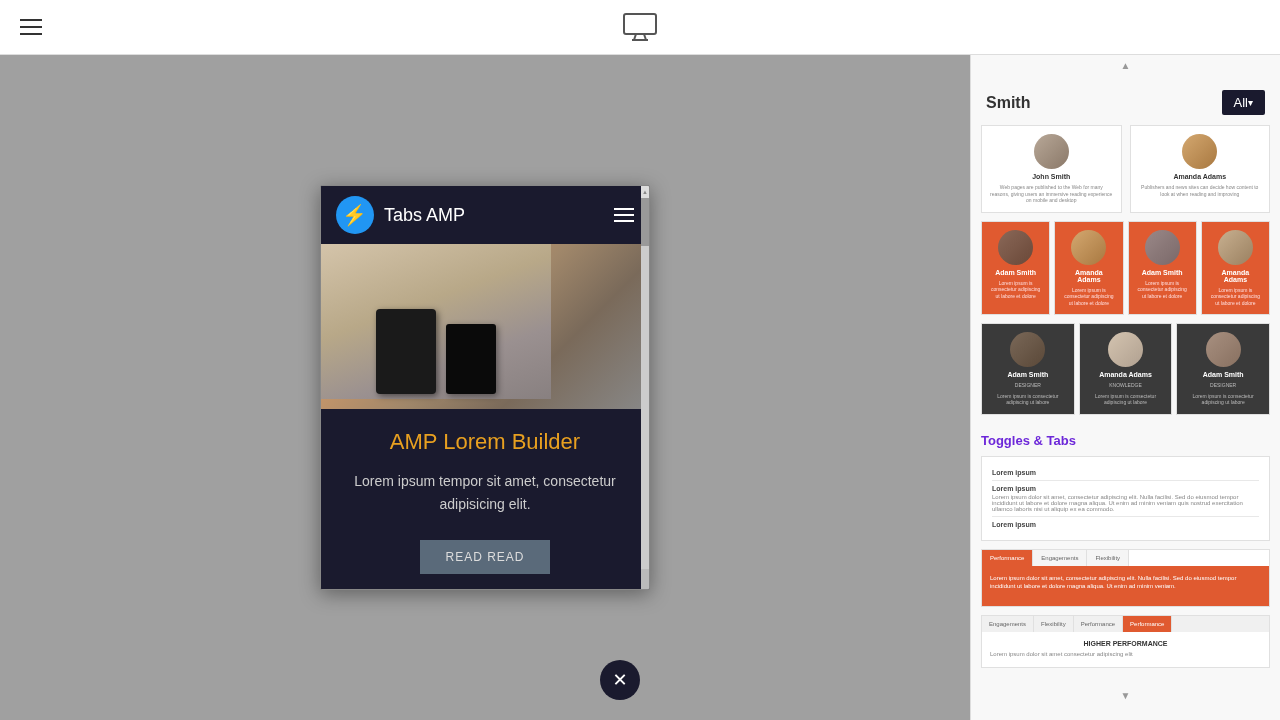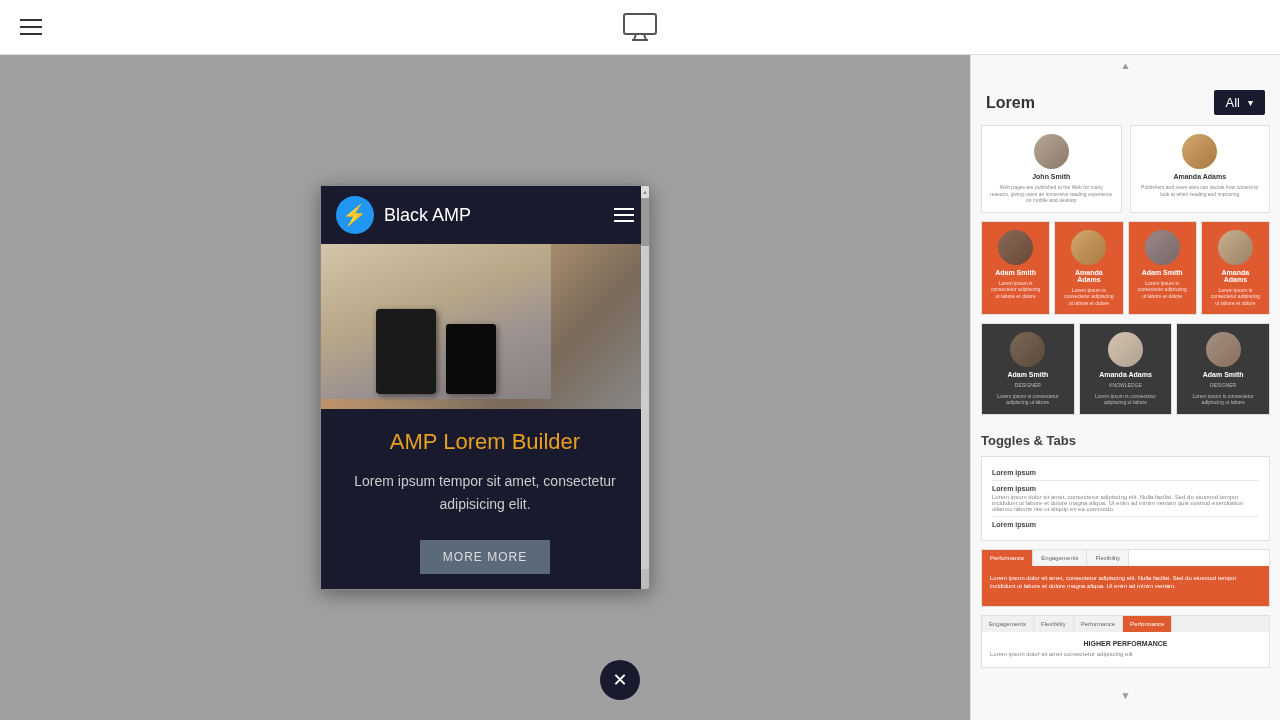--- a/index.html
+++ b/index.html
@@ -226,21 +226,21 @@
     .all-btn {
       background: #1a1a2e;
       color: #fff;
       border: none;
       padding: 5px 12px;
       font-size: 13px;
       cursor: pointer;
       border-radius: 2px;
       display: flex;
       align-items: center;
-      gap: 8px;
+      gap: 0;
     }
     .all-btn-arrow {
       font-size: 10px;
     }
 
     .panel-content {
       padding: 0 10px 10px 10px;
     }
 
     
@@ -325,21 +325,21 @@
       color: #fff;
     }
     .team-card-dark .team-desc {
       color: #bbb;
     }
 
     
     .section-label {
       font-size: 13px;
       font-weight: bold;
-      color: #404040;
+      color: #6d28d9;
       padding: 10px 0 8px 0;
     }
 
     
     .toggles-card {
       background: #fff;
       border: 1px solid #e0e0e0;
       padding: 8px 10px;
       margin-bottom: 8px;
       cursor: pointer;
@@ -496,62 +496,62 @@
       <div style="position:absolute; top:0; right:0; z-index:15; display:flex; flex-direction:column; align-items:center; width:8px;">
         <div style="width:8px; height:12px; background:#ddd; display:flex; align-items:center; justify-content:center; cursor:pointer;">
           <span style="font-size:6px; color:#888;">▲</span>
         </div>
       </div>
 
       <div class="mobile-nav">
         <div class="mobile-nav-logo">
           <span class="mobile-nav-logo-bolt">⚡</span>
         </div>
-        <span class="mobile-nav-title">Black AMP</span>
+        <span class="mobile-nav-title">Tabs AMP</span>
         <div class="mobile-nav-menu">
           <span></span>
           <span></span>
           <span></span>
         </div>
       </div>
 
       <div class="mobile-hero">
         <div class="phone-img-bg">
           <div style="display:flex; align-items:flex-end; gap:4px;">
             <div class="phone-device"></div>
             <div class="phone-device-small"></div>
           </div>
         </div>
       </div>
 
       <div class="mobile-body">
         <div class="mobile-headline">AMP Lorem Builder</div>
         <div class="mobile-text">Lorem ipsum tempor sit amet, consectetur adipisicing elit.</div>
-        <button class="mobile-btn">MORE MORE</button>
+        <button class="mobile-btn">READ READ</button>
       </div>
 
       <div class="mobile-scrollbar">
         <div class="mobile-scrollbar-thumb"></div>
         <div class="mobile-scrollbar-thumb-bottom"></div>
       </div>
 
     </div>
 
     <div class="close-fab">
       <span>✕</span>
     </div>
 
   </div>
 
   <div class="right-panel">
 
     <div class="panel-scroll-arrow">▲</div>
 
     <div class="right-panel-header">
-      <span class="blocks-title">Lorem</span>
+      <span class="blocks-title">Smith</span>
       <button class="all-btn">
         <span>All</span>
         <span class="all-btn-arrow">▾</span>
       </button>
     </div>
 
     <div class="panel-content">
 
       <div class="card-grid-2">
         <div class="block-card">

